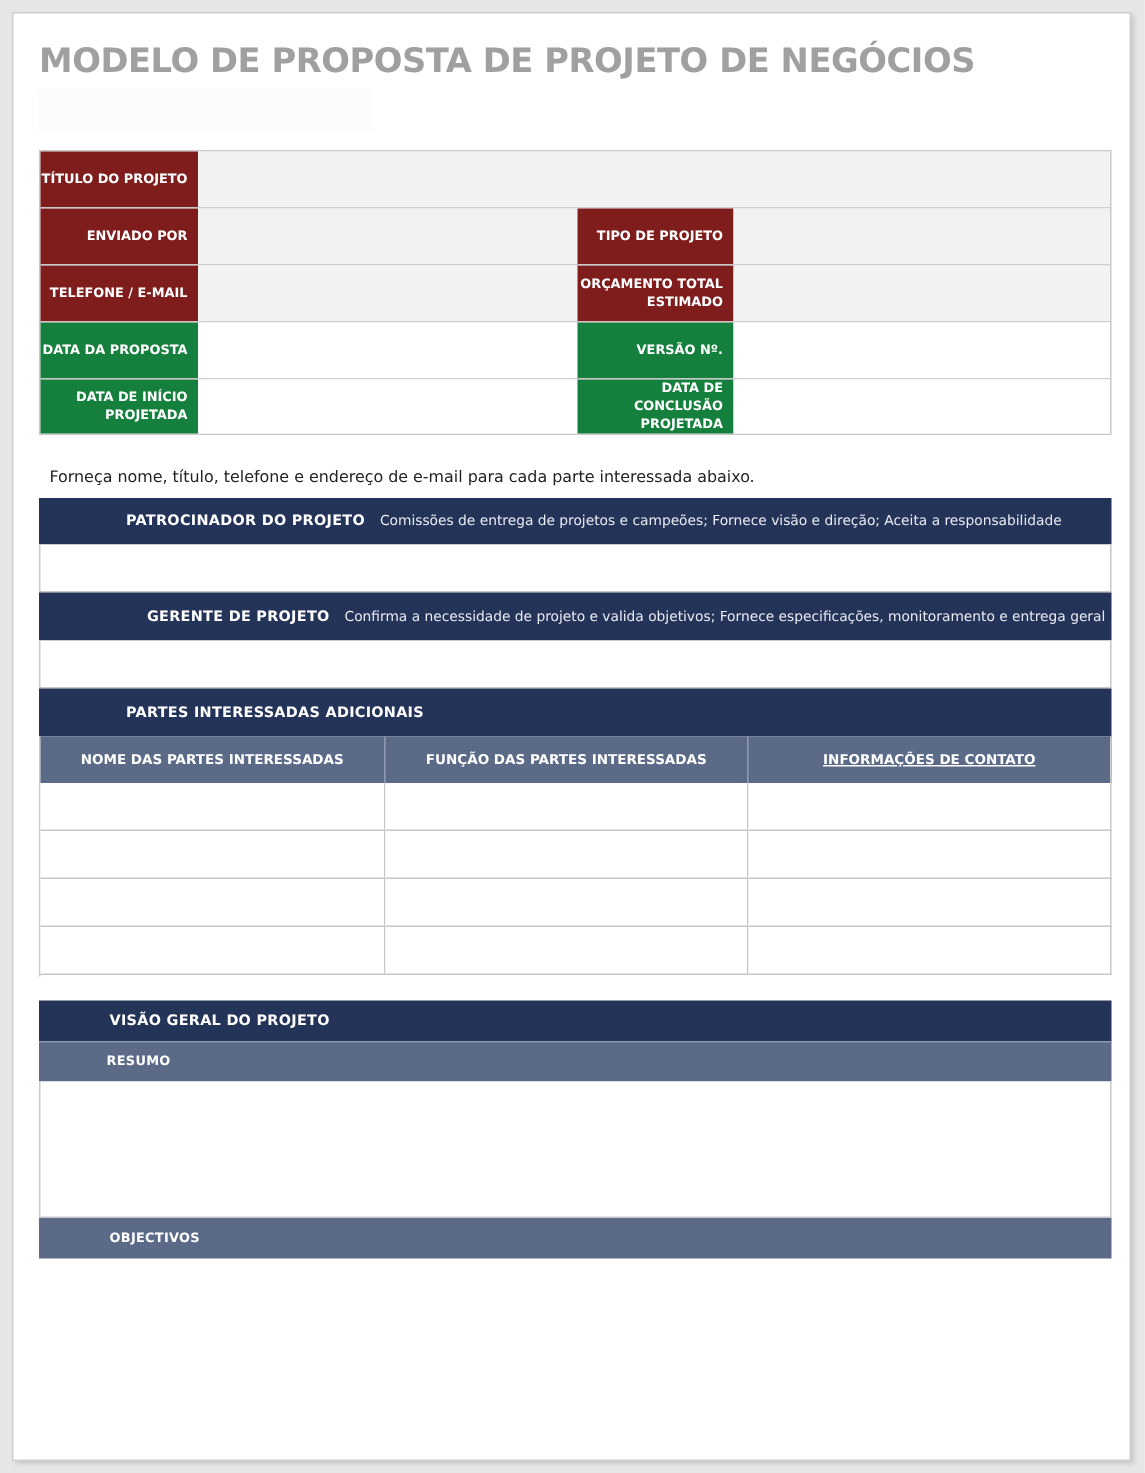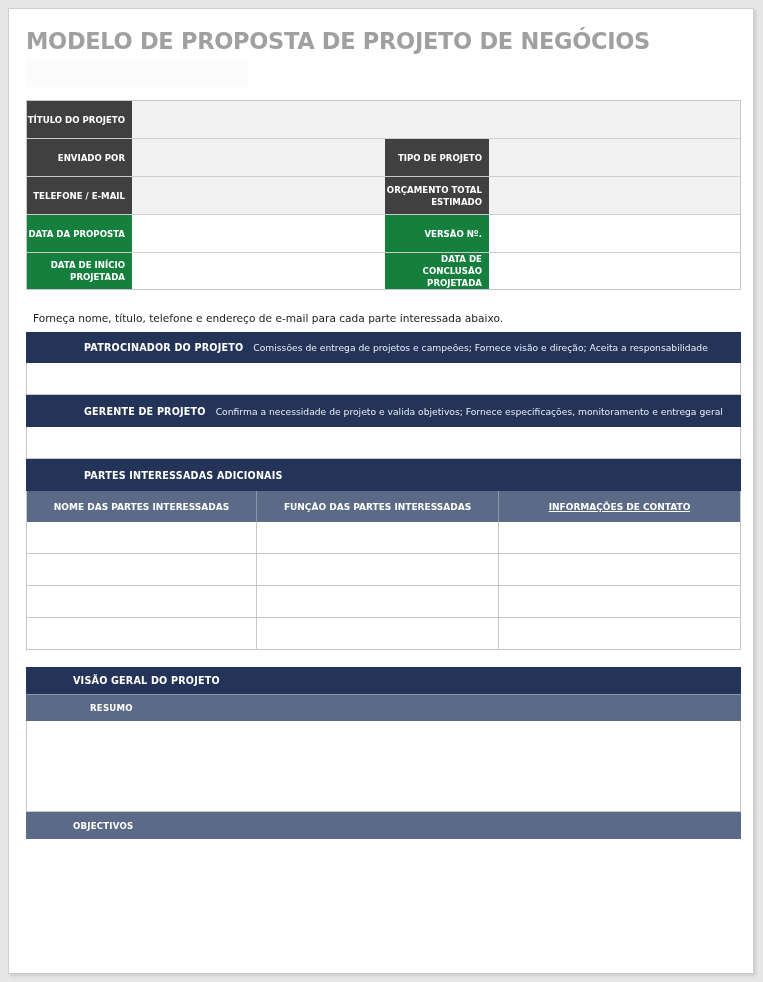--- a/index.html
+++ b/index.html
@@ -15,21 +15,21 @@
     left: 17px; top: 19px; font-size: 22.5px; font-weight: bold; color: #a0a0a0;
     letter-spacing: -0.3px; white-space: nowrap;
   }
   .title-ghost { left: 17px; top: 50px; width: 222px; height: 28px; background: #fbfbfb; }
 
   
   .info { left: 17px; top: 91px; width: 715px; height: 190px; border: 1px solid #c8c8c8; }
   .cell { position: absolute; display: flex; align-items: center; justify-content: flex-end;
           text-align: right; padding-right: 7px; font-size: 8.6px; font-weight: bold;
           color: #ffffff; line-height: 12px; }
-  .lbl-dark { background: #404040; }
+  .lbl-dark { background: #7f1d1d; }
   .lbl-mid { background: #15803d; }
   .val { position: absolute; border-bottom: 1px solid #cfcfcf; }
   .val-grey { background: #f2f2f2; }
   .val-white { background: #ffffff; }
   .hline { position: absolute; height: 1px; background: #c8c8c8; }
 
   .instr { left: 24px; top: 303px; font-size: 10.6px; color: #222; white-space: nowrap; }
 
   .bar-navy { background: #243358; color: #fff; display: flex; align-items: center; }
   .bar-slate { background: #5a6a87; color: #fff; display: flex; align-items: center; }
@@ -85,21 +85,21 @@
   </div>
 
   <div class="abs instr">Forneça nome, título, telefone e endereço de e-mail para cada parte interessada abaixo.</div>
 
   <div class="abs bar-navy" style="left:17px;top:323px;width:715px;height:31px;padding-left:18px;">
     <span class="bar-title">PATROCINADOR DO PROJETO</span>
     <span class="bar-desc">Comissões de entrega de projetos e campeões; Fornece visão e direção; Aceita a responsabilidade</span>
   </div>
   <div class="abs blank" style="left:17px;top:354px;width:715px;height:32px;"></div>
 
-  <div class="abs bar-navy" style="left:17px;top:386px;width:715px;height:32px;padding-left:18px;">
+  <div class="abs bar-navy" style="left:17px;top:386px;width:715px;height:32px;padding-left:32px;">
     <span class="bar-title">GERENTE DE PROJETO</span>
     <span class="bar-desc">Confirma a necessidade de projeto e valida objetivos; Fornece especificações, monitoramento e entrega geral</span>
   </div>
   <div class="abs blank" style="left:17px;top:418px;width:715px;height:32px;"></div>
 
   <div class="abs bar-navy" style="left:17px;top:450px;width:715px;height:32px;padding-left:18px;">
     <span class="bar-title">PARTES INTERESSADAS ADICIONAIS</span>
   </div>
 
   <div class="grid" style="left:17px;top:482px;width:715px;height:160px;border-left:1px solid #c8c8c8;">
@@ -120,21 +120,21 @@
     <div class="gcell" style="left:472px;top:95px;width:242px;height:32px;"></div>
 
     <div class="gcell" style="left:0;top:127px;width:230px;height:32px;"></div>
     <div class="gcell" style="left:230px;top:127px;width:242px;height:32px;"></div>
     <div class="gcell" style="left:472px;top:127px;width:242px;height:32px;"></div>
   </div>
 
   <div class="abs bar-navy" style="left:17px;top:658px;width:715px;height:27px;padding-left:7px;">
     <span class="bar-title">VISÃO GERAL DO PROJETO</span>
   </div>
-  <div class="abs bar-slate" style="left:17px;top:685px;width:715px;height:27px;padding-left:24px;border-top:1px solid #8a97ad;">
+  <div class="abs bar-slate" style="left:17px;top:685px;width:715px;height:27px;padding-left:5px;border-top:1px solid #8a97ad;">
     <span class="bar-title" style="font-size:8.6px;">RESUMO</span>
   </div>
   <div class="abs blank" style="left:17px;top:712px;width:715px;height:91px;"></div>
   <div class="abs bar-slate" style="left:17px;top:803px;width:715px;height:27px;padding-left:7px;">
     <span class="bar-title" style="font-size:8.6px;">OBJECTIVOS</span>
   </div>
 
 </div>
 
 </body></html>

